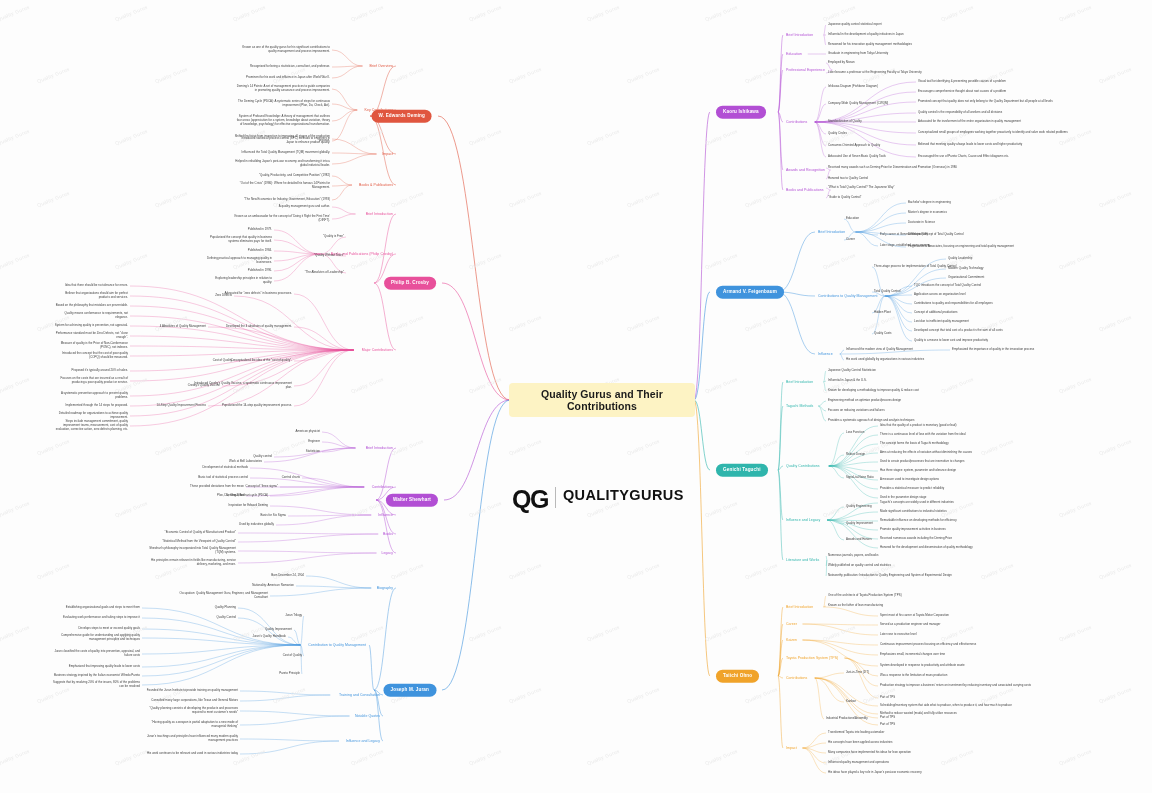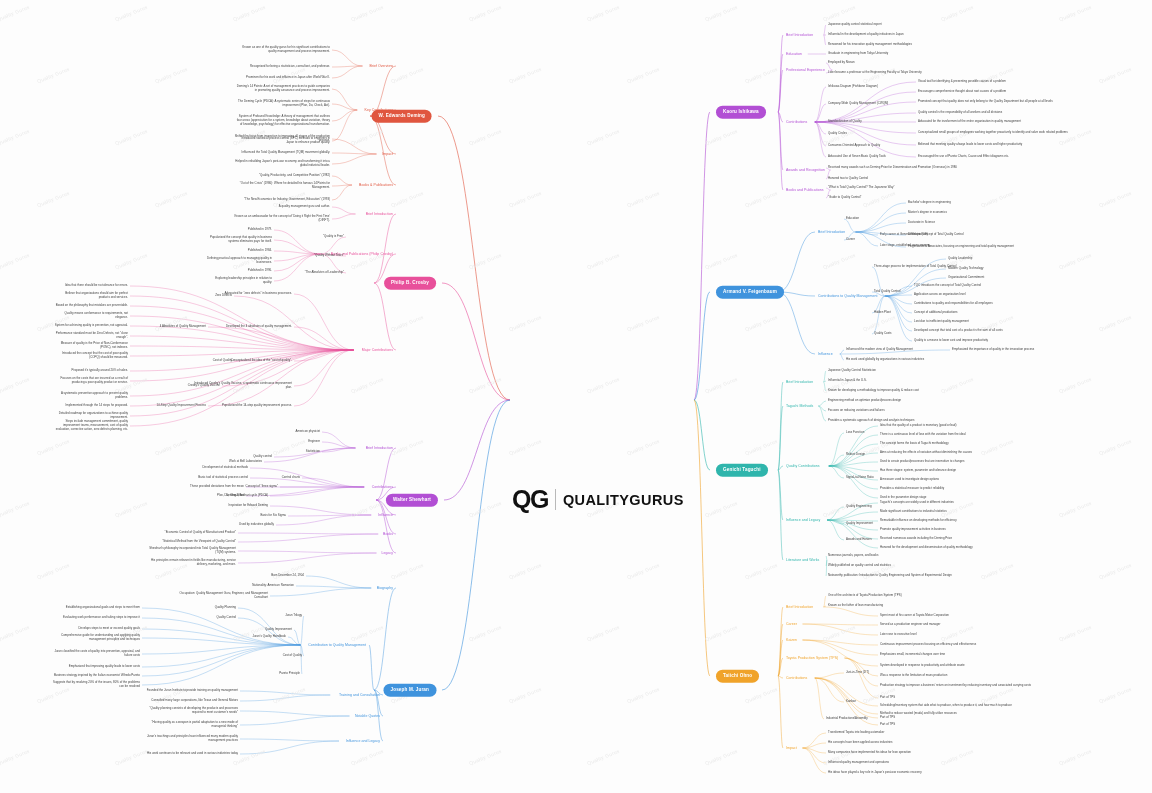--- a/index.html
+++ b/index.html
@@ -42,21 +42,21 @@
     font-weight: bold;
     color: #1b1b1b;
     padding: 5px 4px;
     letter-spacing: .1px;
   }
   
   #logo {
     position: absolute;
     left: 512px; top: 487px;
     display: flex;
-    align-items: center;
+    align-items: flex-start;
     gap: 7px;
   }
   #logo .qg {
     font-size: 25px;
     font-weight: bold;
     letter-spacing: -1.5px;
     color: #111;
     line-height: 1;
   }
   #logo .bar {
@@ -718,20 +718,21 @@
       <div class="leaf r" style="left: 880px; top: 714px;">Method to reduce wasted (muda) and fully utilize resources</div>
       <div class="leaf r" style="left: 880px; top: 725px;">Part of TPS</div>
       <div class="cat r" style="left: 786px; top: 748px; color: rgb(240, 163, 42);">Impact</div>
       <div class="leaf r" style="left: 828px; top: 733px;">Transformed Toyota into leading automaker</div>
       <div class="leaf r" style="left: 828px; top: 743px;">His concepts have been applied across industries</div>
       <div class="leaf r" style="left: 828px; top: 753px;">Many companies have implemented his ideas for lean operation</div>
       <div class="leaf r" style="left: 828px; top: 763px;">Influenced quality management and operations</div>
       <div class="leaf r" style="left: 828px; top: 773px;">His ideas have played a key role in Japan's post-war economic recovery</div>
     </div>
 
+  <div id="center-title">Quality Gurus and Their Contributions</div>
 
   <div id="logo">
     <span class="qg">QG</span>
     <span class="bar"></span>
     <span class="name">QUALITYGURUS</span>
   </div>
 
 </div>
 
 </body></html>

